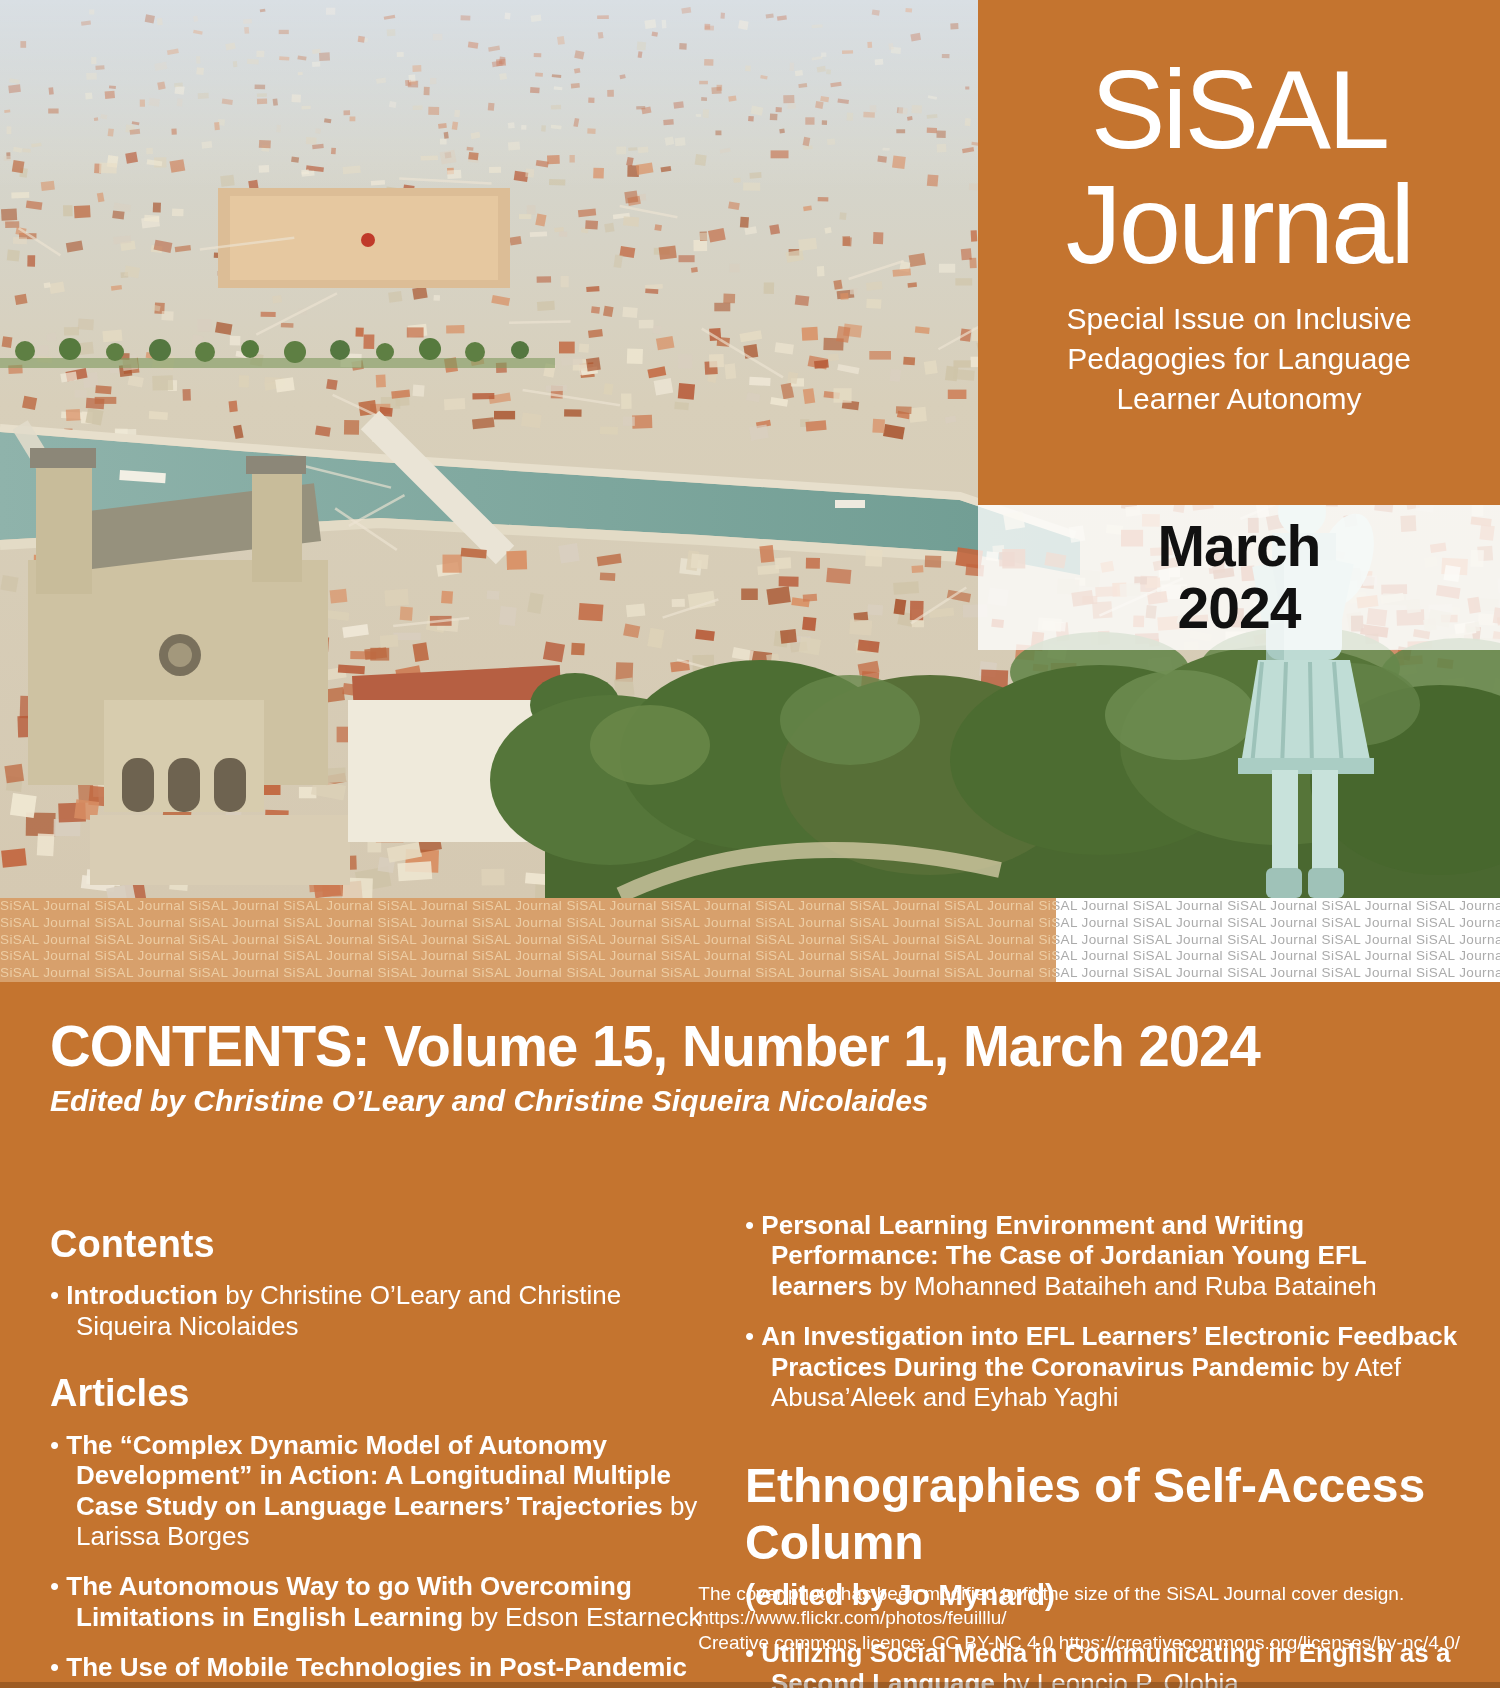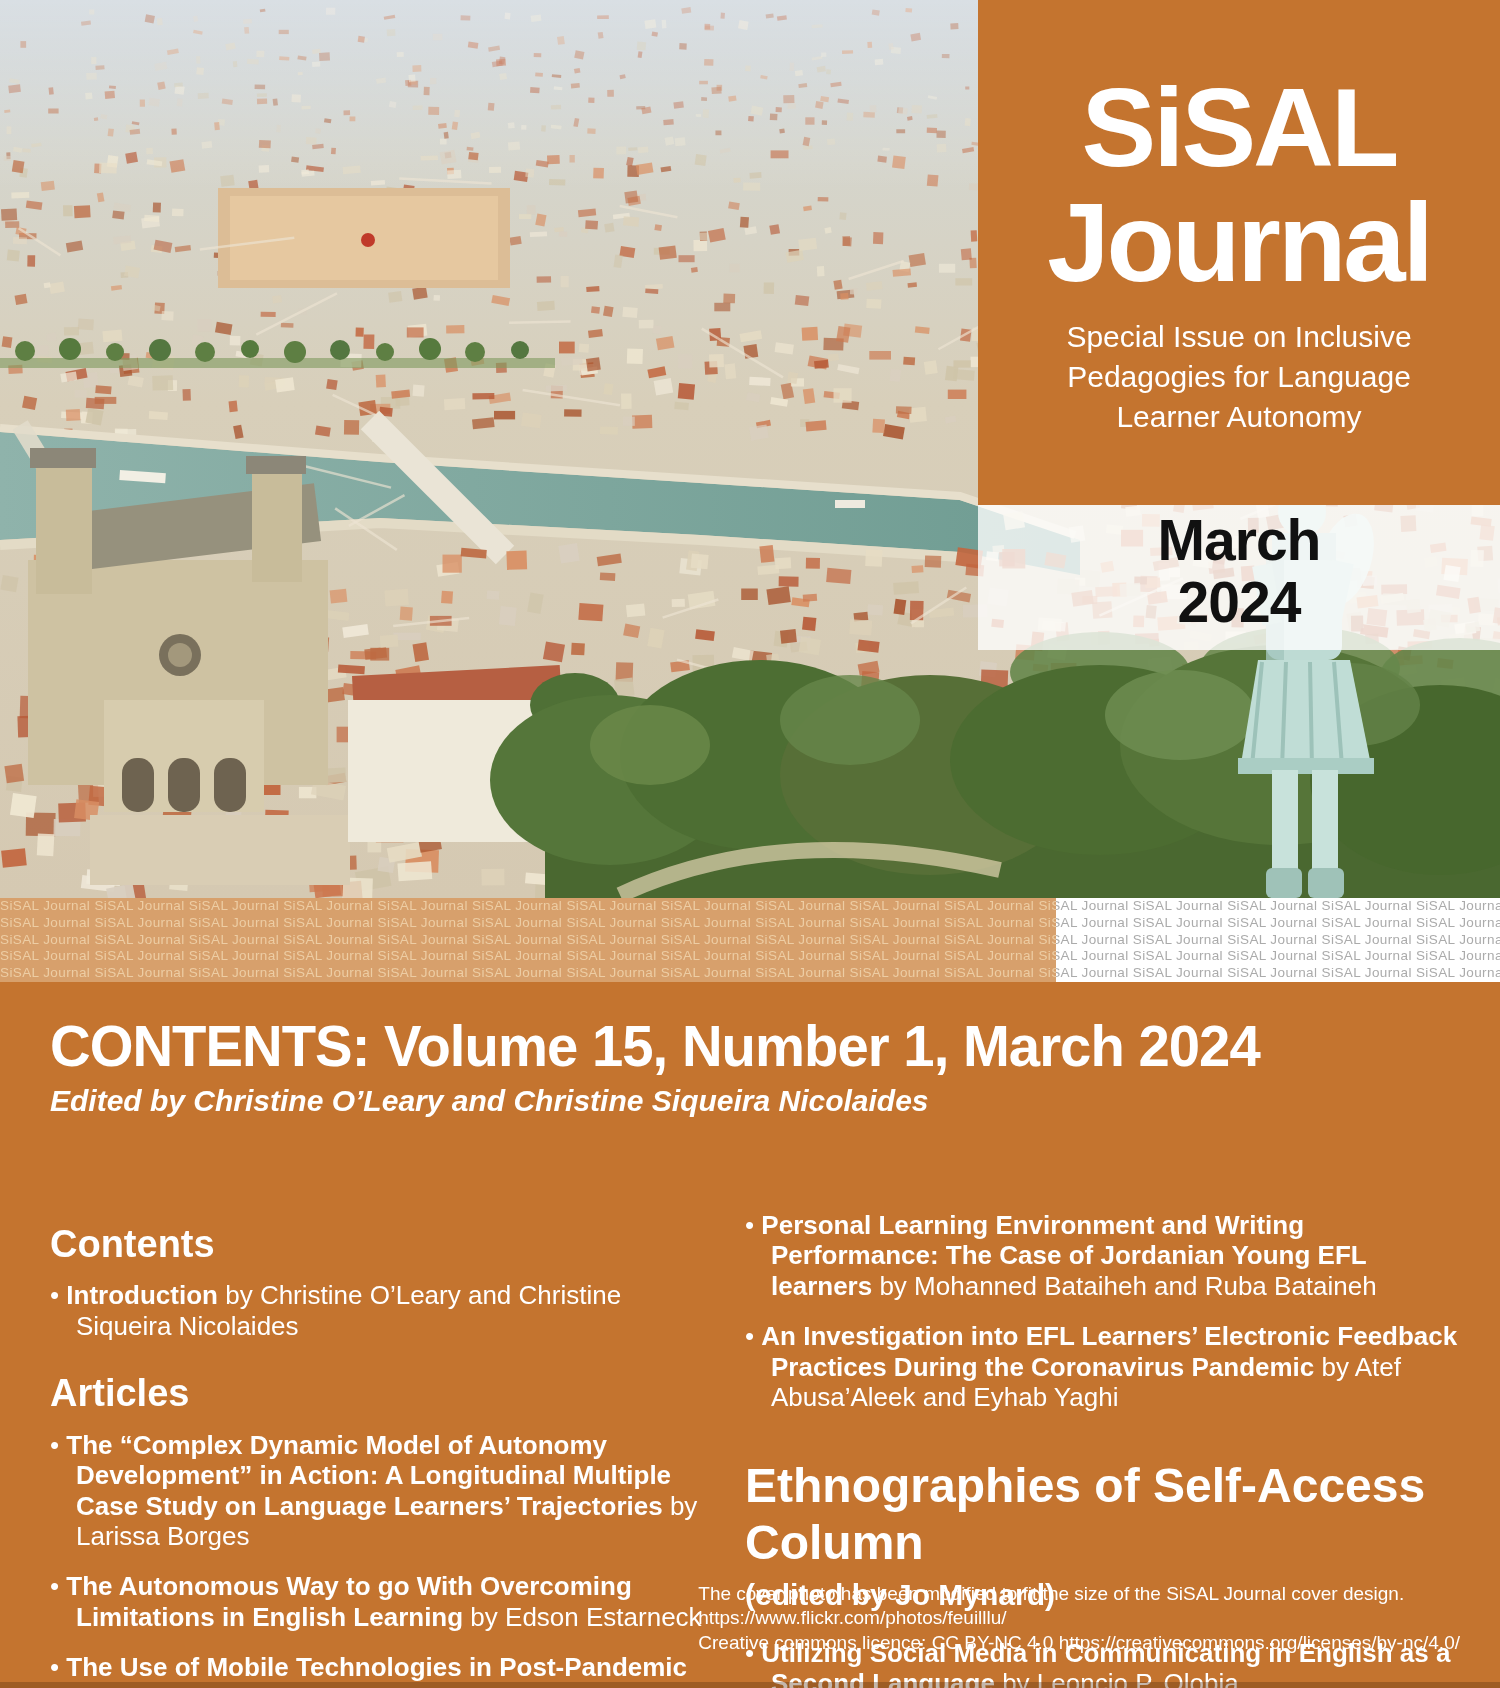--- a/index.html
+++ b/index.html
@@ -1,24 +1,24 @@
 <!DOCTYPE html>
 <html style="--accent: #C4742F; --wm_bg: #D7A06C; --wm_light: #EDCDA4; --wm_gray: #ABABAB; --date_text: #111111;"><head>
 <meta charset="utf-8">
 <style>
   *{margin:0;padding:0;box-sizing:border-box}
   html,body{background:#8a8a8a}
   body{font-family:"Liberation Sans",sans-serif}
   .stage{position:relative;width:1500px;height:1688px;margin:0 auto;background:#fff;overflow:hidden}
   .photo{position:absolute;left:0;top:0;width:1500px;height:898px;display:block}
   .masthead{position:absolute;left:978px;top:0;width:522px;height:505px;background:var(--accent);color:#fff;text-align:center;z-index:2}
-  .journal-title{font-size:112px;font-weight:bold;line-height:1.03;padding-top:70px;letter-spacing:-3px}
+  .journal-title{font-size:112px;font-weight:normal;line-height:1.03;padding-top:52px;letter-spacing:-3px}
   .journal-subtitle{font-size:30px;line-height:1.34;max-width:418px;margin:16px auto 0;font-weight:normal}
   .date-band{position:absolute;left:978px;top:505px;width:522px;height:145px;background:rgba(255,255,255,.78);z-index:2;
-             text-align:center;color:var(--date_text);font-weight:bold;font-size:57px;line-height:1.08;padding-top:5px;letter-spacing:-1px}
+             text-align:center;color:var(--date_text);font-weight:bold;font-size:57px;line-height:1.08;padding-top:11px;letter-spacing:-1px}
   .wm{position:absolute;left:0;top:898px;width:1500px;height:84px;background:#fff;overflow:hidden;z-index:3}
   .wm-row{white-space:nowrap;font-size:13.5px;line-height:16.8px;letter-spacing:.4px;color:var(--wm_gray)}
   .wm-overlay{position:absolute;left:0;top:0;width:1056px;height:84px;background:var(--wm_bg);overflow:hidden}
   .wm-overlay .wm-row{color:var(--wm_light)}
   .contents{position:absolute;left:0;top:982px;width:1500px;height:795px;background:var(--accent);color:#fff;z-index:3}
   .contents-title{position:absolute;left:50px;top:30px;font-size:58px;font-weight:bold;letter-spacing:-1px;transform:scaleX(.97);transform-origin:left;white-space:nowrap}
   .contents-editors{position:absolute;left:50px;top:102px;font-size:30px;font-weight:bold;font-style:italic;white-space:nowrap}
   .toc-col{position:absolute;top:228px;font-size:26px;line-height:1.17}
   .toc-col.left{left:50px;width:655px}
   .toc-col.right{left:745px;width:720px}

